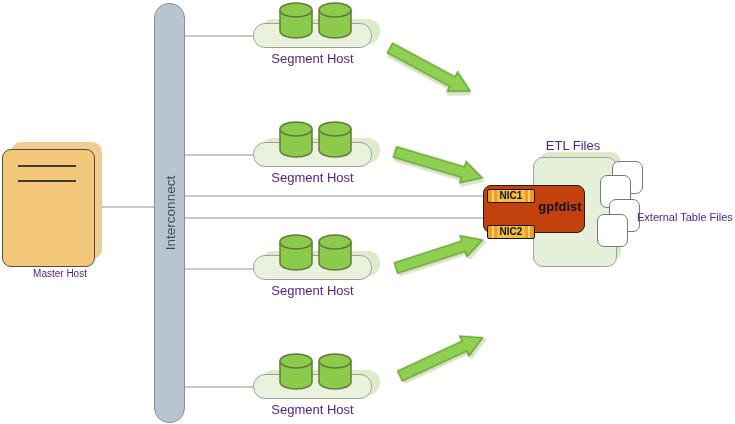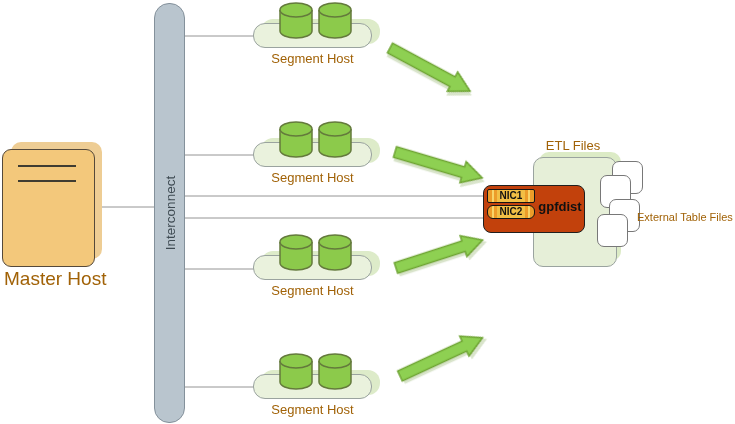--- a/index.html
+++ b/index.html
@@ -1,32 +1,32 @@
 <!DOCTYPE html>
 <html><head>
 <meta charset="utf-8">
 <style>
   html,body{margin:0;padding:0;background:#fff;}
   #canvas{
     position:relative;width:735px;height:424px;background:#ffffff;overflow:hidden;
     font-family:"Liberation Sans", sans-serif;color:#4f4f4f;
   }
   .abs{position:absolute;}
-  .label{font-size:13px;color:#a16207;text-align:center;white-space:nowrap;}
+  .label{font-size:13px;color:#4c1d95;text-align:center;white-space:nowrap;}
   
   #wires{position:absolute;left:0;top:0;width:735px;height:424px;}
   #wires line{stroke:#949494;stroke-width:1;}
   .arrow{fill:#8ed052;stroke:#6fa434;stroke-width:1.5;
          filter:drop-shadow(2px 3px 0 rgba(170,195,140,.45));}
   
   .master-shadow{left:11px;top:142px;width:91px;height:117px;background:#eecd94;border-radius:10px;}
   .master-box{left:2px;top:149px;width:91px;height:116px;background:#f3c87b;
               border:1px solid #55493a;border-radius:9px;}
   .master-line{position:absolute;left:15px;width:58px;height:2px;background:#3f3c31;}
-  .master-label{left:4px;top:268px;width:96px;font-size:19px;}
+  .master-label{left:12px;top:268px;width:96px;font-size:10px;}
   
   .interconnect{left:154px;top:3px;width:29px;height:418px;background:#b9c5ce;
                 border:1px solid #84919b;border-radius:15px;}
   .interconnect-text{position:absolute;left:50%;top:50%;
                      transform:translate(-50%,-50%) rotate(-90deg);
                      font-size:13.5px;color:#3e4a52;white-space:nowrap;}
   
   .sh-shadow{width:119px;height:25px;background:#ddebc9;border-radius:12px;left:261px;}
   .sh-pill{width:119px;height:25px;background:#eaf2dd;border:1px solid #9aa39f;
            border-radius:12px;left:253px;box-sizing:border-box;}
@@ -39,21 +39,21 @@
   .etl-label{left:523px;top:138px;width:100px;}
   .gpfdist{left:483px;top:185px;width:102px;height:48px;background:#c2410c;
            border:1.5px solid #1f1f1f;border-radius:8px;box-sizing:border-box;}
   .gpfdist-text{position:absolute;left:52px;top:13px;width:48px;text-align:center;
                 font-weight:bold;font-size:13px;color:#111;}
   .nic{left:487px;width:48px;height:14px;border:1.5px solid #151515;border-radius:2px;
        box-sizing:border-box;text-align:center;font-weight:bold;font-size:10px;
        line-height:11px;color:#111;
        background:linear-gradient(90deg,#ec9c2a 0 9%,#f8d469 9% 14%,#ec9c2a 14% 20%,
                   #f2bf45 20% 80%,#ec9c2a 80% 86%,#f8d469 86% 91%,#ec9c2a 91% 100%);}
-  .nic1{top:189px;} .nic2{top:205px;border-radius:6px;}
+  .nic1{top:189px;} .nic2{top:225px;}
   
   .file{width:29px;height:31px;background:#fff;border:1px solid #787878;border-radius:7px;}
   .etf-label{left:637px;top:211px;font-size:11px;text-align:right;}
 </style>
 </head>
 <body>
 
 <div id="canvas">
 
   <svg id="wires">

